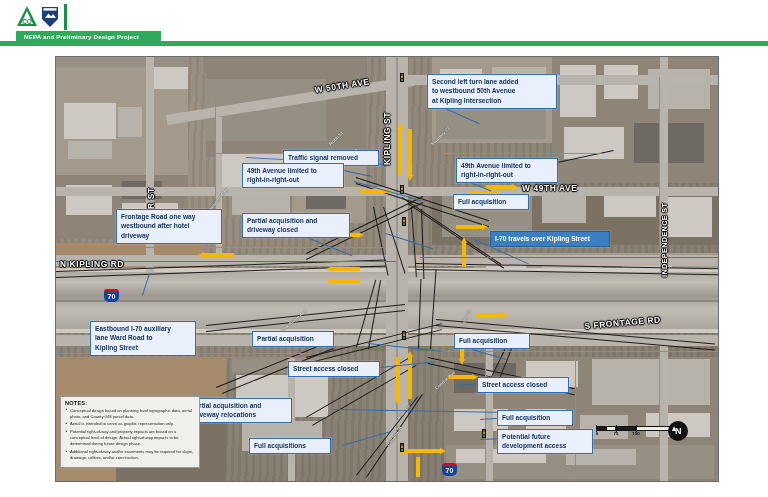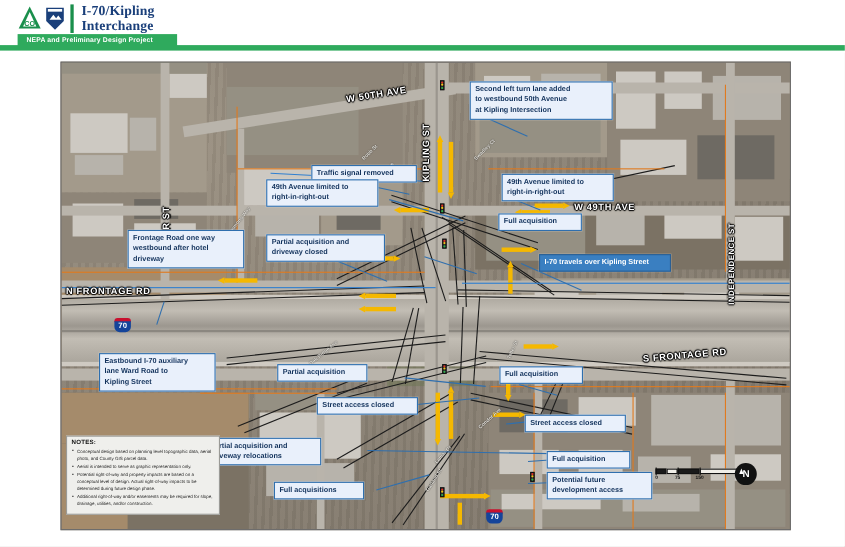--- a/index.html
+++ b/index.html
@@ -141,24 +141,20 @@
       </div>
       <div class="cdot-tri" style="width:22px;margin-left:-3px;">
         <svg width="22" height="24" viewBox="0 0 22 24">
           <polygon points="3,2 19,2 19,14 11,22 3,14" fill="#1a3f7a"></polygon>
           <rect x="4.5" y="3.2" width="13" height="2.4" fill="#ffffff"></rect>
           <polygon points="6,13 9.5,8.5 12,11.5 14,9 17,13" fill="#ffffff"></polygon>
         </svg>
       </div>
     </div>
     <div class="logo-divider"></div>
-    <div class="logo-text">
-      <span class="l1">I-70/Kipling</span>
-      <span class="l2">Interchange</span>
-    </div>
   </div>
 
   <div id="subtitle-bar">
     <span>NEPA and Preliminary Design Project</span>
   </div>
 
   <div id="green-rule"></div>
 </div>
 
 <div id="map-frame">
@@ -388,21 +384,21 @@
       <div class="top"></div>
         <div class="bot"></div>
       <span>70</span>
     </div>
 
     <div class="street-label" style="left:258px;top:28px;transform:rotate(-9deg);transform-origin:0 0;">W 50TH AVE</div>
     <div class="street-label" style="left:326px;top:108px;transform:rotate(-90deg);transform-origin:0 0;">KIPLING ST</div>
     <div class="street-label" style="left:466px;top:126px;">W 49TH AVE</div>
     <div class="street-label" style="left:90px;top:180px;transform:rotate(-90deg);transform-origin:0 0;">MILLER ST</div>
     <div class="street-label sm" style="left:604px;top:220px;transform:rotate(-90deg);transform-origin:0 0;">INDEPENDENCE ST</div>
-    <div class="street-label" style="left:4px;top:202px;">N FRONTAGE RD</div>
+    <div class="street-label" style="left:4px;top:202px;">N KIPLING RD</div>
     <div class="street-label" style="left:528px;top:264px;transform:rotate(-5deg);transform-origin:0 0;">S FRONTAGE RD</div>
 
     <div class="mini-street" style="left:374px;top:86px;transform:rotate(-45deg);">Swadley Ct</div>
     <div class="mini-street" style="left:272px;top:86px;transform:rotate(-45deg);">Robb St</div>
     <div class="mini-street" style="left:290px;top:106px;transform:rotate(-62deg);">Cypress</div>
     <div class="mini-street" style="left:150px;top:154px;transform:rotate(-52deg);">Ammons Way</div>
     <div class="mini-street" style="left:420px;top:150px;transform:rotate(-48deg);">Hoyt St</div>
     <div class="mini-street" style="left:224px;top:272px;transform:rotate(-40deg);">Oak Ridge Ave</div>
     <div class="mini-street" style="left:378px;top:330px;transform:rotate(-42deg);">Condor Ave</div>
     <div class="mini-street" style="left:404px;top:268px;transform:rotate(-66deg);">Teller St</div>

